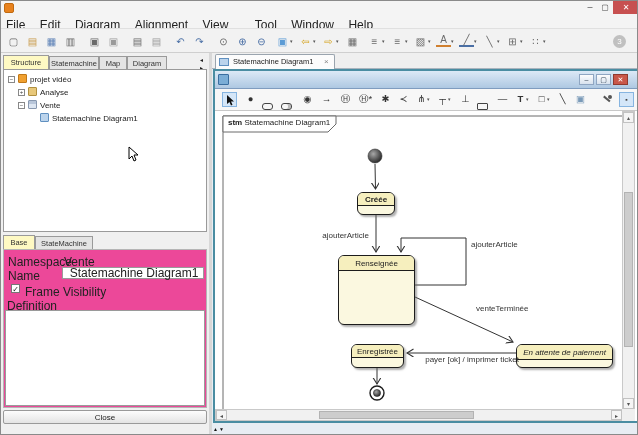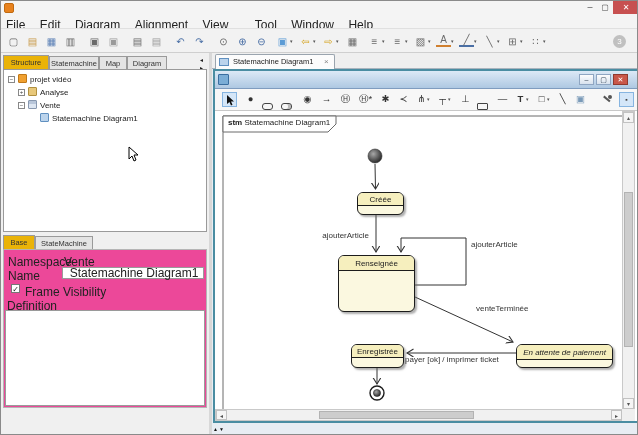--- a/index.html
+++ b/index.html
@@ -4,21 +4,21 @@
 <style>
   html,body{margin:0;padding:0;background:#dcdcdc;}
   *{box-sizing:border-box;font-family:"Liberation Sans",sans-serif;}
   .win{position:relative;width:638px;height:435px;background:#f2f2f2;border:1px solid #8a8a8a;overflow:hidden;}
   .ab{position:absolute;}
   .f8{font-size:12px;color:#222;text-align:center;}
   .ic{display:inline-block;text-align:center;color:#6a6a6a;font-size:10px;line-height:15px;width:15px;height:15px;}
   .dd{font-size:5px;color:#555;width:6px;line-height:15px;display:inline-block;}
   .tbtn{cursor:default;}
   .tab{border:1px solid #9a9a9a;border-bottom:none;background:#e4e4e4;text-align:center;font-size:7.5px;color:#333;line-height:13px;}
-  .tab.on{background:#eab308;}
+  .tab.on{background:#fef9c3;}
   .treerow{height:13px;line-height:13px;font-size:8px;color:#222;white-space:nowrap;}
   .exp{display:inline-block;width:7px;height:7px;border:1px solid #888;background:#fff;font-size:6px;line-height:5px;text-align:center;color:#444;vertical-align:1px;}
   .ti{display:inline-block;width:9px;height:9px;vertical-align:-1px;margin:0 3px 0 3px;border-radius:1px;}
   .state{position:absolute;border:1.4px solid #1c1c1c;border-radius:6px;background:#fbf8e0;box-shadow:2px 2px 2px rgba(110,110,110,.55);}
   .sname{border-bottom:1px solid #1c1c1c;background:#f6efbe;border-radius:5px 5px 0 0;text-align:center;font-size:8px;color:#222;}
   .tlabel{position:absolute;font-size:8px;color:#333;white-space:nowrap;}
   .sb{background:#f1f1f1;border:1px solid #c9c9c9;}
   .sbtn{background:#f5f5f5;border:1px solid #c2c2c2;color:#555;font-size:6px;text-align:center;line-height:10px;}
   .thumb{background:#cdcdcd;border:1px solid #b3b3b3;}
   .mditb-btn{width:15px;height:11px;border:1px solid #8fa6c2;background:linear-gradient(#fdfdfd,#d8e2ee);font-size:7px;line-height:9px;text-align:center;color:#345;}
@@ -119,20 +119,21 @@
       <span class="ab f8" style="left:4px;top:5px;">Namespace</span>
       <span class="ab f8" style="left:60px;top:5px;">Vente</span>
       <span class="ab f8" style="left:4px;top:19px;">Name</span>
       <div class="ab f8" style="left:58px;top:17px;width:142px;height:12px;background:#fff;border:1px solid #9a9a9a;line-height:11px;padding-left:2px;">Statemachine Diagram1</div>
       <span class="ab" style="left:7px;top:34px;width:9px;height:9px;background:#fff;border:1px solid #777;font-size:8px;line-height:9px;text-align:center;color:#222;">✓</span>
       <span class="ab f8" style="left:21px;top:35px;">Frame Visibility</span>
       <span class="ab f8" style="left:3px;top:49px;">Definition</span>
       <div class="ab" style="left:1px;top:60px;width:200px;height:96px;background:#fff;border:1px solid #9a9a9a;"></div>
     </div>
 
+    <div class="ab tbtn" style="left:2px;top:357px;width:204px;height:14px;background:linear-gradient(#fdfdfd,#e4e4e4);border:1px solid #9a9a9a;border-radius:2px;text-align:center;font-size:8px;line-height:13px;color:#222;">Close</div>
   </div>
 
   <div class="ab" style="left:208px;top:52px;width:3px;height:383px;background:#d8d8d8;"></div>
 
   <div class="ab" style="left:211px;top:52px;width:427px;height:383px;background:#e8edf3;">
 
     <div class="ab" style="left:0;top:0;width:427px;height:16px;background:#efefef;border-bottom:1px solid #aab4be;">
       <div class="ab" style="left:3px;top:1px;width:120px;height:15px;background:#fcfcfc;border:1px solid #9aa4ae;border-bottom:none;border-radius:2px 2px 0 0;">
         <span class="ab" style="left:3px;top:3px;width:10px;height:8px;background:#bcd4ec;border:1px solid #6090c0;"></span>
         <span class="ab" style="left:17px;top:2px;font-size:7.5px;color:#222;white-space:nowrap;">Statemachine Diagram1</span>
@@ -201,37 +202,37 @@
           <polyline points="200,174 251,174 251,127 186,127 186,141" fill="none" stroke="#333" stroke-width="1" marker-end="url(#ar)"></polyline>
           <line x1="200" y1="186" x2="298" y2="231" stroke="#333" stroke-width="1" marker-end="url(#ar)"></line>
           <line x1="301" y1="242" x2="192" y2="242" stroke="#333" stroke-width="1" marker-end="url(#ar)"></line>
           <line x1="162" y1="257" x2="162" y2="273" stroke="#333" stroke-width="1" marker-end="url(#ar)"></line>
           <circle cx="162" cy="282" r="7" fill="#fff" stroke="#1c1c1c" stroke-width="1.4"></circle>
           <circle cx="162" cy="282" r="3.6" fill="url(#gInit)" stroke="#1c1c1c" stroke-width="0.5"></circle>
         </svg>
 
         <div class="ab" style="left:13px;top:7px;font-size:8px;color:#222;white-space:nowrap;"><b>stm</b>&nbsp;<span>Statemachine Diagram1</span></div>
 
-        <div class="state" style="left:142px;top:81px;width:47px;height:23px;">
+        <div class="state" style="left:142px;top:81px;width:38px;height:23px;font-weight:bold;">
           <div class="sname" style="height:13px;line-height:13px;">Créée</div>
         </div>
-        <div class="state" style="left:123px;top:144px;width:77px;height:57px;">
+        <div class="state" style="left:123px;top:144px;width:77px;height:70px;">
           <div class="sname" style="height:15px;line-height:15px;">Renseignée</div>
         </div>
         <div class="state" style="left:136px;top:233px;width:53px;height:24px;">
           <div class="sname" style="height:13px;line-height:13px;">Enregistrée</div>
         </div>
         <div class="state" style="left:301px;top:233px;width:97px;height:24px;font-style:italic;">
           <div class="sname" style="height:15px;line-height:15px;">En attente de paiement</div>
         </div>
 
         <div class="tlabel" style="left:84px;top:120px;width:70px;text-align:right;">ajouterArticle</div>
         <div class="tlabel" style="left:256px;top:129px;">ajouterArticle</div>
         <div class="tlabel" style="left:261px;top:193px;">venteTerminée</div>
-        <div class="tlabel" style="left:190px;top:244px;width:114px;text-align:left;">payer [ok] / imprimer ticket</div>
+        <div class="tlabel" style="left:190px;top:244px;width:114px;text-align:right;">payer [ok] / imprimer ticket</div>
       </div>
 
       <div class="ab sb" style="left:407px;top:40px;width:13px;height:298px;">
         <div class="ab sbtn" style="left:0;top:0;width:11px;height:11px;">▴</div>
         <div class="ab thumb" style="left:1px;top:80px;width:9px;height:155px;"></div>
         <div class="ab sbtn" style="left:0;top:286px;width:11px;height:11px;">▾</div>
       </div>
 
       <div class="ab sb" style="left:0;top:338px;width:407px;height:12px;">
         <div class="ab sbtn" style="left:0;top:0;width:11px;height:10px;">◂</div>

